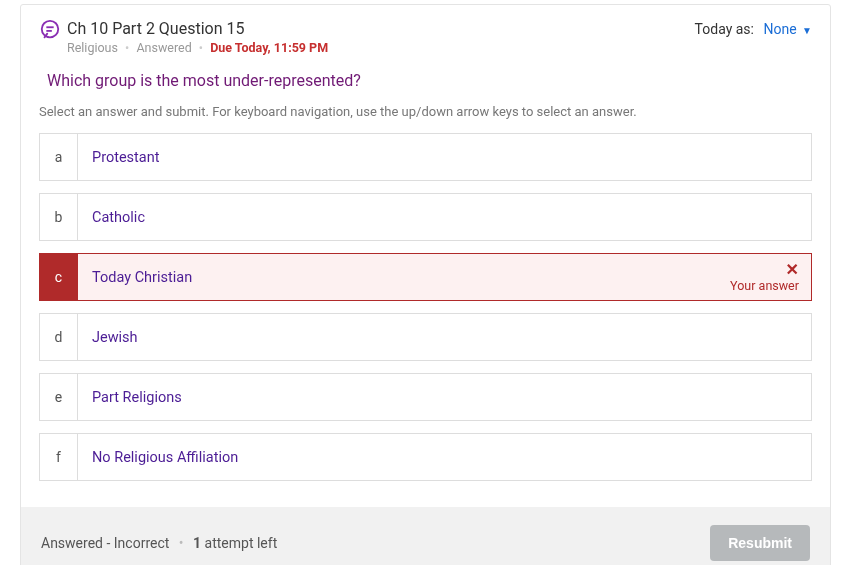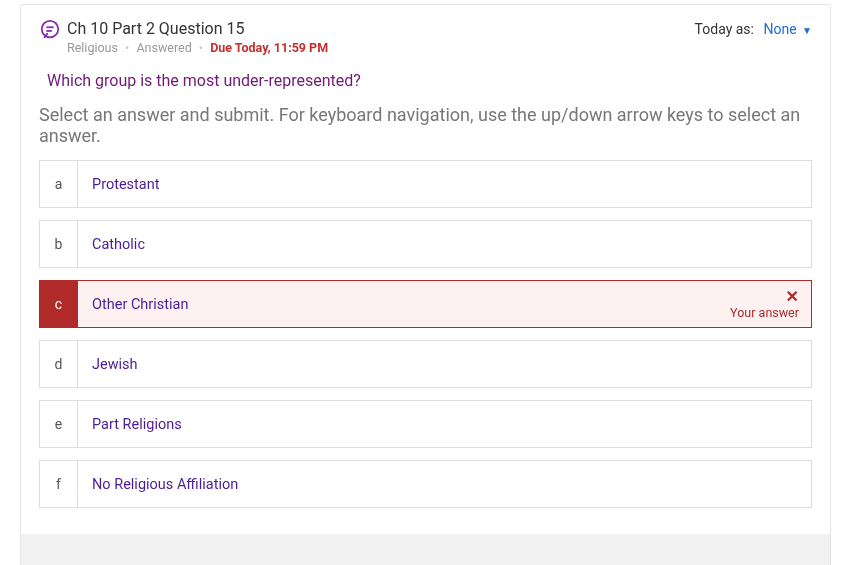--- a/index.html
+++ b/index.html
@@ -59,21 +59,21 @@
     font-size: 10px;
     margin-left: 2px;
   }
   .question {
     padding: 8px 18px 4px 26px;
     font-size: 16px;
     color: #701a75;
   }
   .instructions {
     padding: 10px 18px 14px 18px;
-    font-size: 18px;
+    font-size: 13px;
     color: #777;
   }
   .options {
     padding: 0 18px 14px 18px;
   }
   .option {
     display: flex;
     align-items: stretch;
     border: 1px solid #ddd;
     background: #fff;
@@ -189,21 +189,21 @@
       <div class="opt-text">Protestant</div>
     </div>
 
     <div class="option">
       <div class="opt-letter">b</div>
       <div class="opt-text">Catholic</div>
     </div>
 
     <div class="option incorrect">
       <div class="opt-letter">c</div>
-      <div class="opt-text">Other Christian</div>
+      <div class="opt-text">Today Christian</div>
       <div class="opt-right">
         <span class="x">✕</span>
         <span>Your answer</span>
       </div>
     </div>
 
     <div class="option">
       <div class="opt-letter">d</div>
       <div class="opt-text">Jewish</div>
     </div>
@@ -214,15 +214,21 @@
     </div>
 
     <div class="option">
       <div class="opt-letter">f</div>
       <div class="opt-text">No Religious Affiliation</div>
     </div>
 
   </div>
 
   <div class="footer">
+    <div>
+      <span>Answered - Incorrect</span>
+      <span class="dot">•</span>
+      <strong>1</strong><span> attempt left</span>
+    </div>
+    <button class="resubmit">Resubmit</button>
   </div>
 
 </div>
 
 </body></html>

